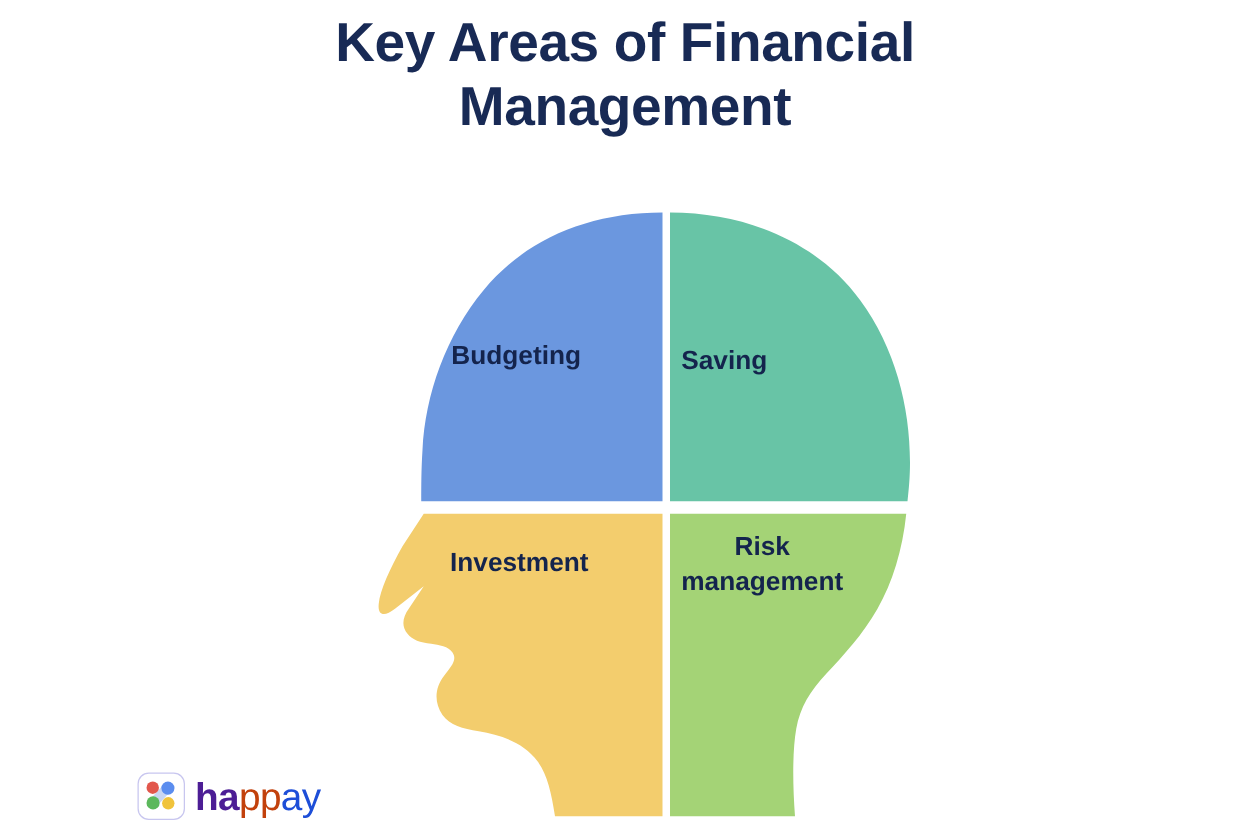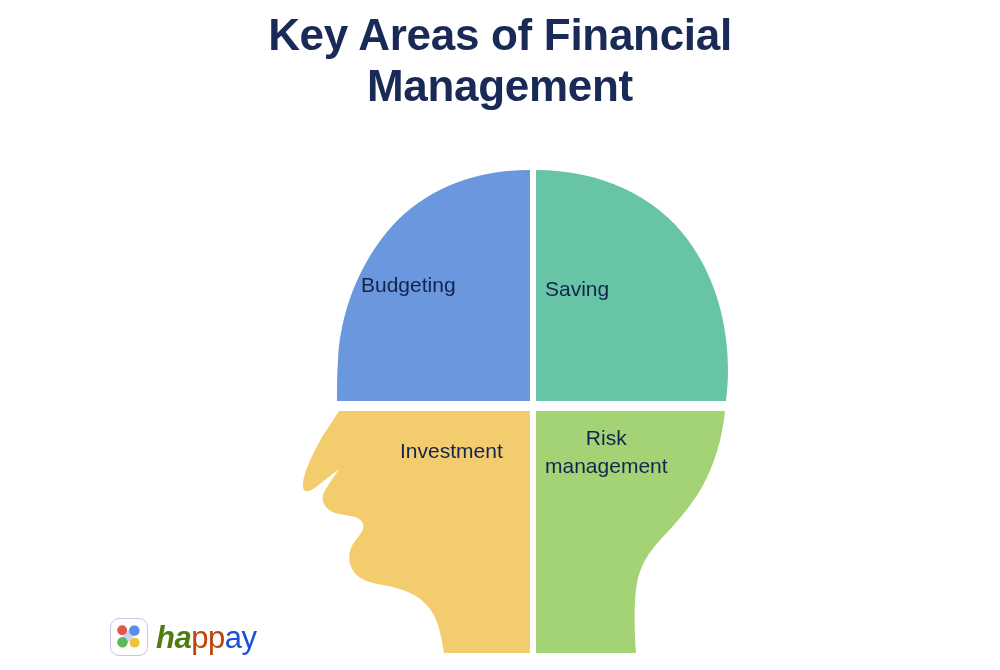--- a/index.html
+++ b/index.html
@@ -49,28 +49,28 @@
   .head-svg {
     position: absolute;
     left: 0;
     top: 0;
   }
 
   
   .quad-label {
     position: absolute;
     font-size: 21px;
-    font-weight: normal;
+    font-weight: bold;
     color: #14244d;
     line-height: 1.35;
     white-space: pre-line;
   }
   .label-budgeting  { left: 361px; top: 271px; }
   .label-saving     { left: 545px; top: 275px; }
-  .label-investment { left: 360px; top: 437px; margin-left: 40px; }
+  .label-investment { left: 360px; top: 437px; }
   .label-risk       { left: 545px; top: 424px; text-align: center; }
 
   
   .logo {
     position: absolute;
     left: 110px;
     top: 618px;
     display: flex;
     align-items: center;
     gap: 8px;
@@ -85,21 +85,21 @@
     box-sizing: border-box;
   }
   .logo-word {
     font-size: 31px;
     letter-spacing: -0.5px;
     line-height: 1;
     font-weight: 400;
     display: flex;
     align-items: baseline;
   }
-  .logo-word .w-ha { color: #4d7c0f; font-weight: 700; font-style: italic; }
+  .logo-word .w-ha { color: #4c1d95; font-weight: 700; }
   .logo-word .w-pp { color: #c2410c; font-weight: 500; }
   .logo-word .w-ay { color: #1d4ed8; font-weight: 400; }
 </style>
 </head>
 <body>
 
 <div id="infographic">
 
   <div class="title-block">
     <div class="title-line">Key Areas of Financial</div>

